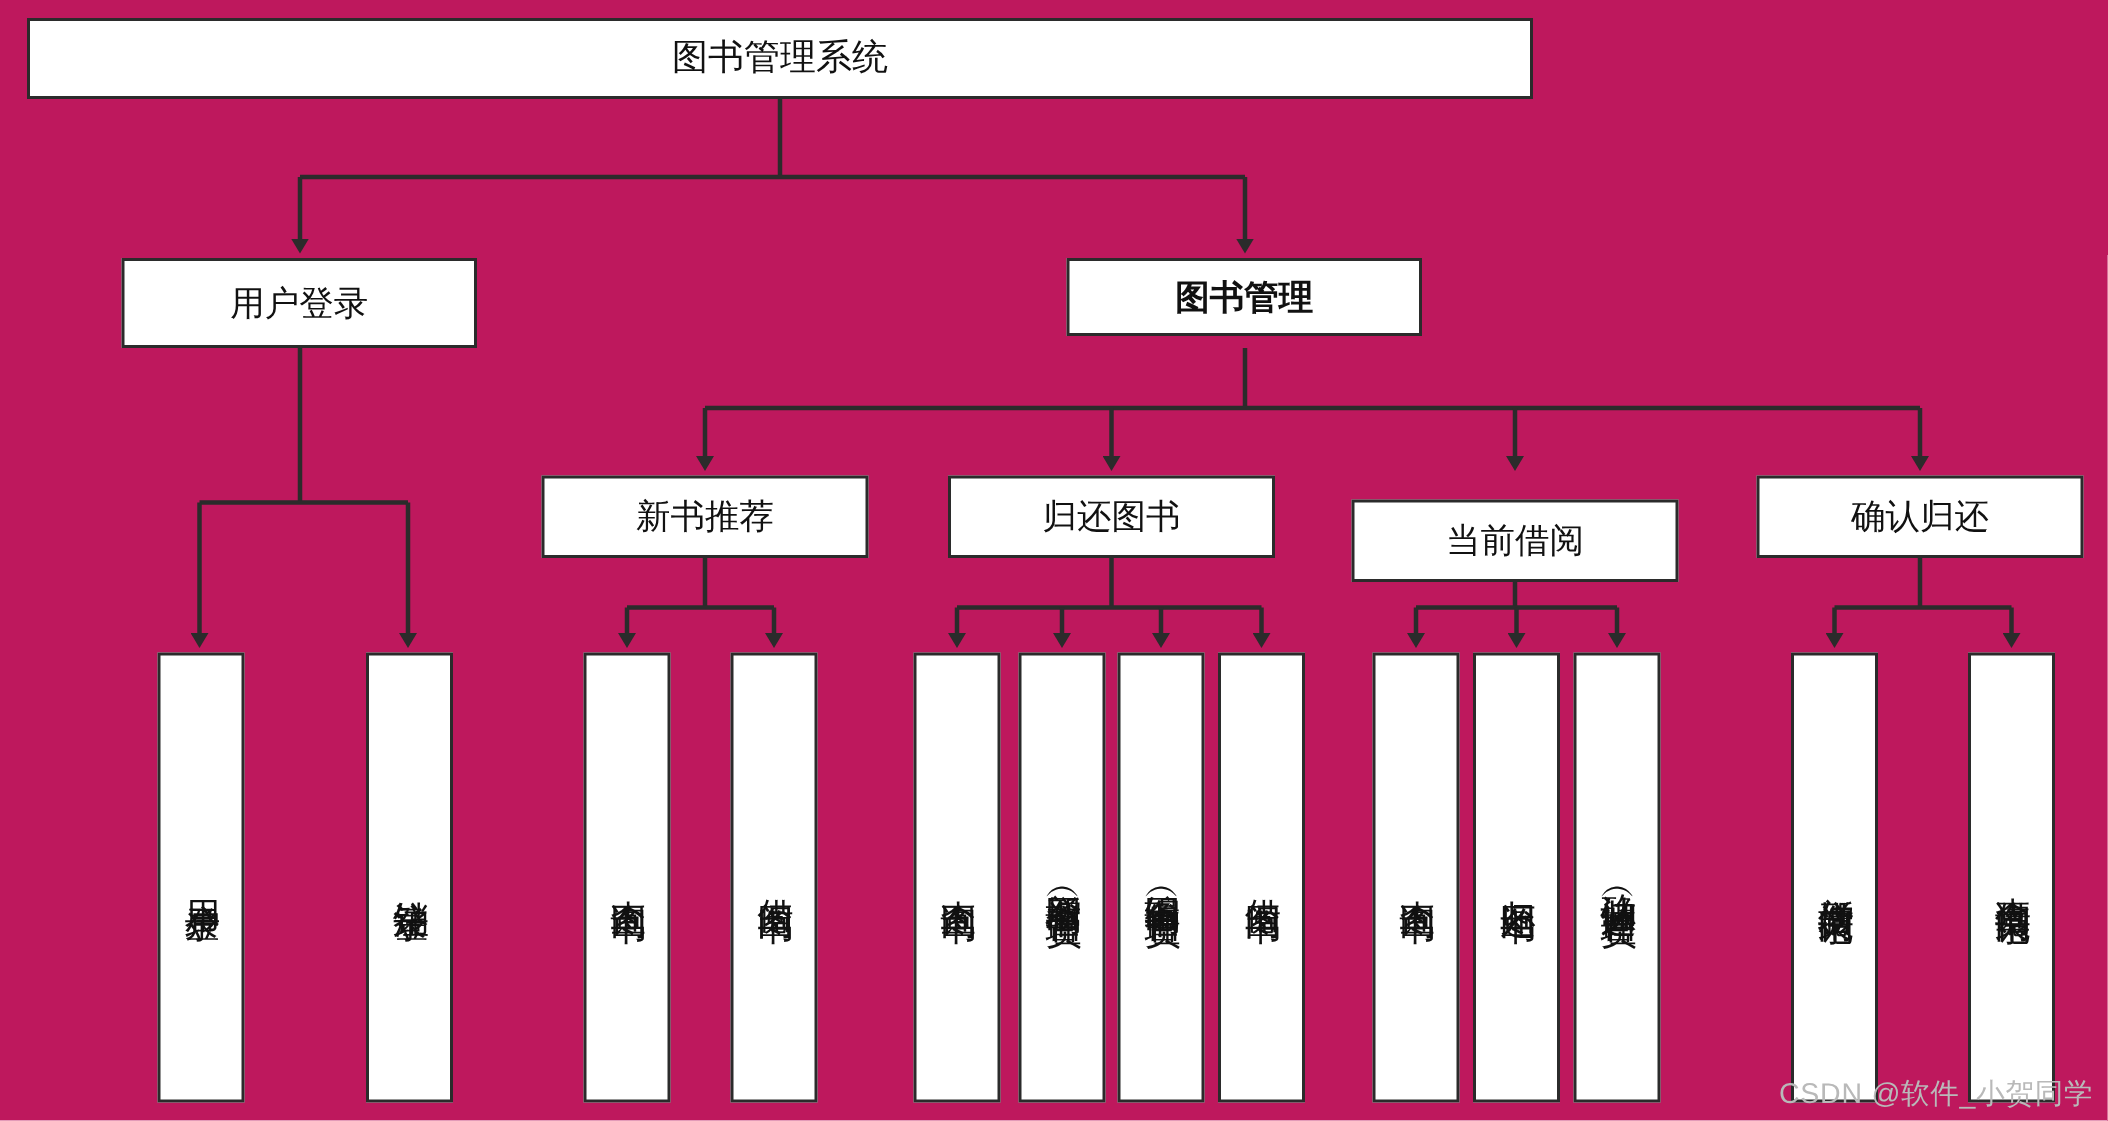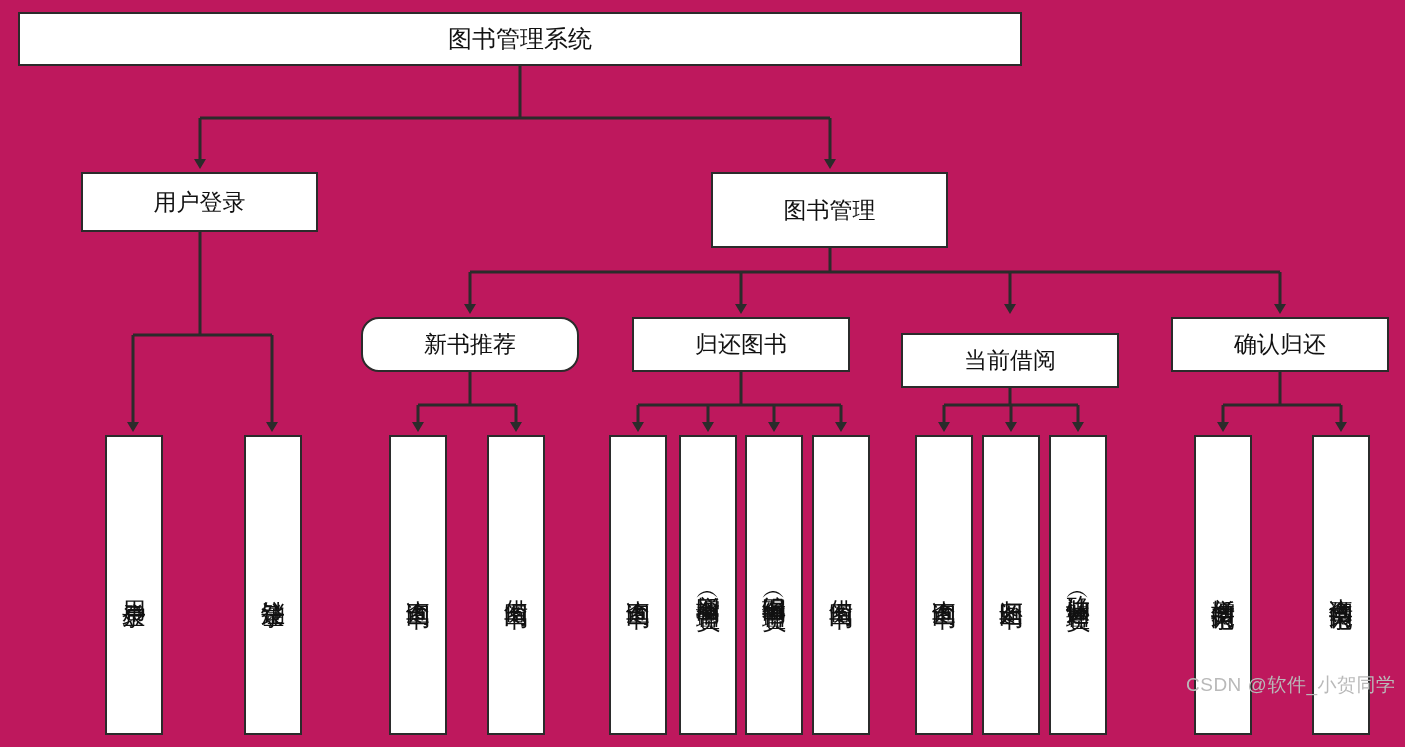--- a/index.html
+++ b/index.html
@@ -60,21 +60,21 @@
     writing-mode: vertical-rl;
     text-orientation: upright;
     font-size: 24px;
     letter-spacing: 2px;
     line-height: 1;
     white-space: nowrap;
   }
   .watermark {
     position: absolute;
     left: 1186px;
-    top: 672px;
+    top: 716px;
     font-size: 19px;
     color: #b9b9b9;
     white-space: nowrap;
     z-index: 5;
     letter-spacing: 0.5px;
   }
 </style>
 </head>
 <body>
 
@@ -130,25 +130,25 @@
     </g>
   </svg>
 
   <div class="node root horiz" style="left: 18px; top: 12px; width: 1004px; height: 54px; border-color: rgb(43, 43, 43); background: rgb(255, 255, 255); color: rgb(17, 17, 17);">
     <span class="label">图书管理系统</span>
   </div>
 
   <div class="node horiz" style="left: 81px; top: 172px; width: 237px; height: 60px; border-color: rgb(43, 43, 43); background: rgb(255, 255, 255); color: rgb(17, 17, 17);">
     <span class="label">用户登录</span>
   </div>
-  <div class="node horiz" style="left: 711px; top: 172px; width: 237px; height: 76px; border-color: rgb(43, 43, 43); background: rgb(255, 255, 255); color: rgb(17, 17, 17);">
+  <div class="node horiz" style="left: 711px; top: 172px; width: 237px; height: 52px; border-color: rgb(43, 43, 43); background: rgb(255, 255, 255); color: rgb(17, 17, 17); font-weight: bold;">
     <span class="label">图书管理</span>
   </div>
 
-  <div class="node horiz" style="left: 361px; top: 317px; width: 218px; height: 55px; border-color: rgb(43, 43, 43); background: rgb(255, 255, 255); color: rgb(17, 17, 17); border-radius: 18px;">
+  <div class="node horiz" style="left: 361px; top: 317px; width: 218px; height: 55px; border-color: rgb(43, 43, 43); background: rgb(255, 255, 255); color: rgb(17, 17, 17);">
     <span class="label">新书推荐</span>
   </div>
   <div class="node horiz" style="left: 632px; top: 317px; width: 218px; height: 55px; border-color: rgb(43, 43, 43); background: rgb(255, 255, 255); color: rgb(17, 17, 17);">
     <span class="label">归还图书</span>
   </div>
   <div class="node horiz" style="left: 901px; top: 333px; width: 218px; height: 55px; border-color: rgb(43, 43, 43); background: rgb(255, 255, 255); color: rgb(17, 17, 17);">
     <span class="label">当前借阅</span>
   </div>
   <div class="node horiz" style="left: 1171px; top: 317px; width: 218px; height: 55px; border-color: rgb(43, 43, 43); background: rgb(255, 255, 255); color: rgb(17, 17, 17);">
     <span class="label">确认归还</span>

